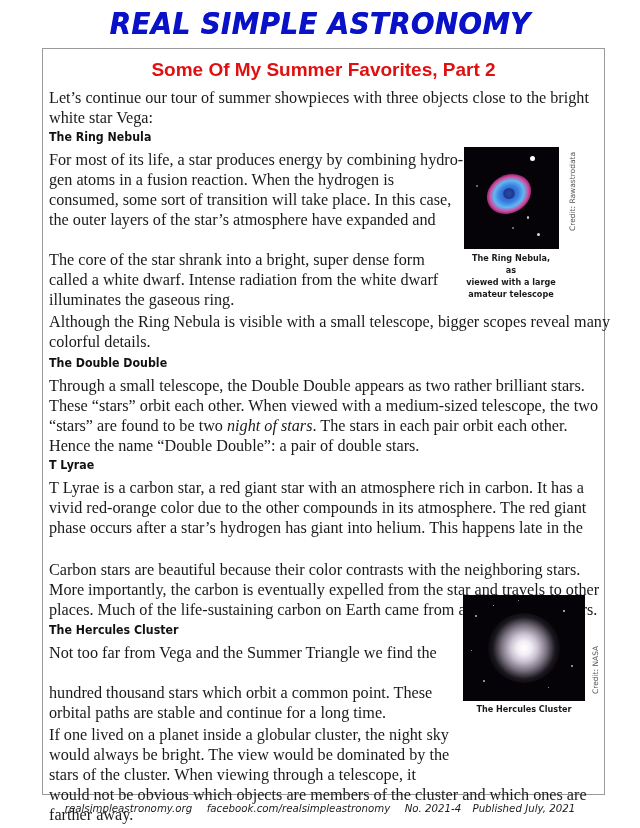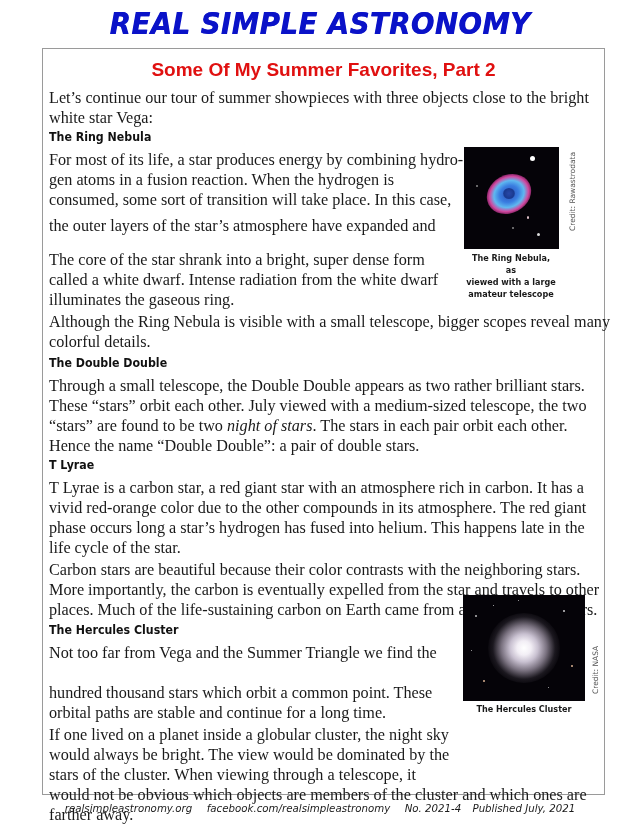--- a/index.html
+++ b/index.html
@@ -72,21 +72,21 @@
 <div class="box">
   <div class="article-title">Some Of My Summer Favorites, Part 2</div>
 
   <div class="txt" style="top:39px">Let’s continue our tour of summer showpieces with three objects close to the bright</div>
   <div class="txt" style="top:59px">white star Vega:</div>
 
   <div class="head" style="top:81px">The Ring Nebula</div>
   <div class="txt" style="top:101px">For most of its life, a star produces energy by combining hydro-</div>
   <div class="txt" style="top:121px">gen atoms in a fusion reaction.  When the hydrogen is</div>
   <div class="txt" style="top:141px">consumed, some sort of transition will take place.  In this case,</div>
-  <div class="txt" style="top:167px">the outer layers of the star’s atmosphere have expanded and</div>
+  <div class="txt" style="top:161px">the outer layers of the star’s atmosphere have expanded and</div>
   <div class="txt" style="top:201px">The core of the star shrank into a bright, super dense form</div>
   <div class="txt" style="top:221px">called a white dwarf.  Intense radiation from the white dwarf</div>
   <div class="txt" style="top:241px">illuminates the gaseous ring.</div>
   <div class="txt" style="top:263px">Although the Ring Nebula is visible with a small telescope, bigger scopes reveal many</div>
   <div class="txt" style="top:283px">colorful details.</div>
 
   <div class="photo ring-photo">
     <div class="ring-outer"></div>
     <div class="ring-core"></div>
     <div class="star" style="left:66px;top:9px;width:5px;height:5px"></div>
@@ -97,29 +97,28 @@
   </div>
   <div class="caption" style="left:418px;top:203px;width:100px">
     <div>The Ring Nebula, as</div>
     <div>viewed with a large</div>
     <div>amateur telescope</div>
   </div>
   <div class="credit" style="left:525px;top:182px">Credit: Rawastrodata</div>
 
   <div class="head" style="top:307px">The Double Double</div>
   <div class="txt" style="top:327px">Through a small telescope, the Double Double appears as two rather brilliant stars.</div>
-  <div class="txt" style="top:347px">These “stars” orbit each other.  July viewed with a medium-sized telescope, the two</div>
+  <div class="txt" style="top:347px">These “stars” orbit each other.  When viewed with a medium-sized telescope, the two</div>
   <div class="txt" style="top:367px"><span>“stars” are found to be two </span><em class="i">night of stars</em><span>.  The stars in each pair orbit each other.</span></div>
   <div class="txt" style="top:387px">Hence the name “Double Double”: a pair of double stars.</div>
 
   <div class="head" style="top:409px">T Lyrae</div>
   <div class="txt" style="top:429px">T Lyrae is a carbon star, a red giant star with an atmosphere rich in carbon.  It has a</div>
   <div class="txt" style="top:449px">vivid red-orange color due to the other compounds in its atmosphere.  The red giant</div>
-  <div class="txt" style="top:469px">phase occurs long a star’s hydrogen has fused into helium.  This happens late in the</div>
-  <div class="txt" style="top:489px">life cycle of the star.</div>
+  <div class="txt" style="top:469px">phase occurs after a star’s hydrogen has giant into helium.  This happens late in the</div>
   <div class="txt" style="top:511px">Carbon stars are beautiful because their color contrasts with the neighboring stars.</div>
   <div class="txt" style="top:531px">More importantly, the carbon is eventually expelled from the star and travels to other</div>
   <div class="txt" style="top:551px">places.  Much of the life-sustaining carbon on Earth came from ancient Carbon Stars.</div>
 
   <div class="head" style="top:574px">The Hercules Cluster</div>
   <div class="txt" style="top:594px">Not too far from Vega and the Summer Triangle we find the</div>
   <div class="txt" style="top:634px">hundred thousand stars which orbit a common point.  These</div>
   <div class="txt" style="top:654px">orbital paths are stable and continue for a long time.</div>
   <div class="txt" style="top:676px">If one lived on a planet inside a globular cluster, the night sky</div>
   <div class="txt" style="top:696px">would always be bright.  The view would be dominated by the</div>

